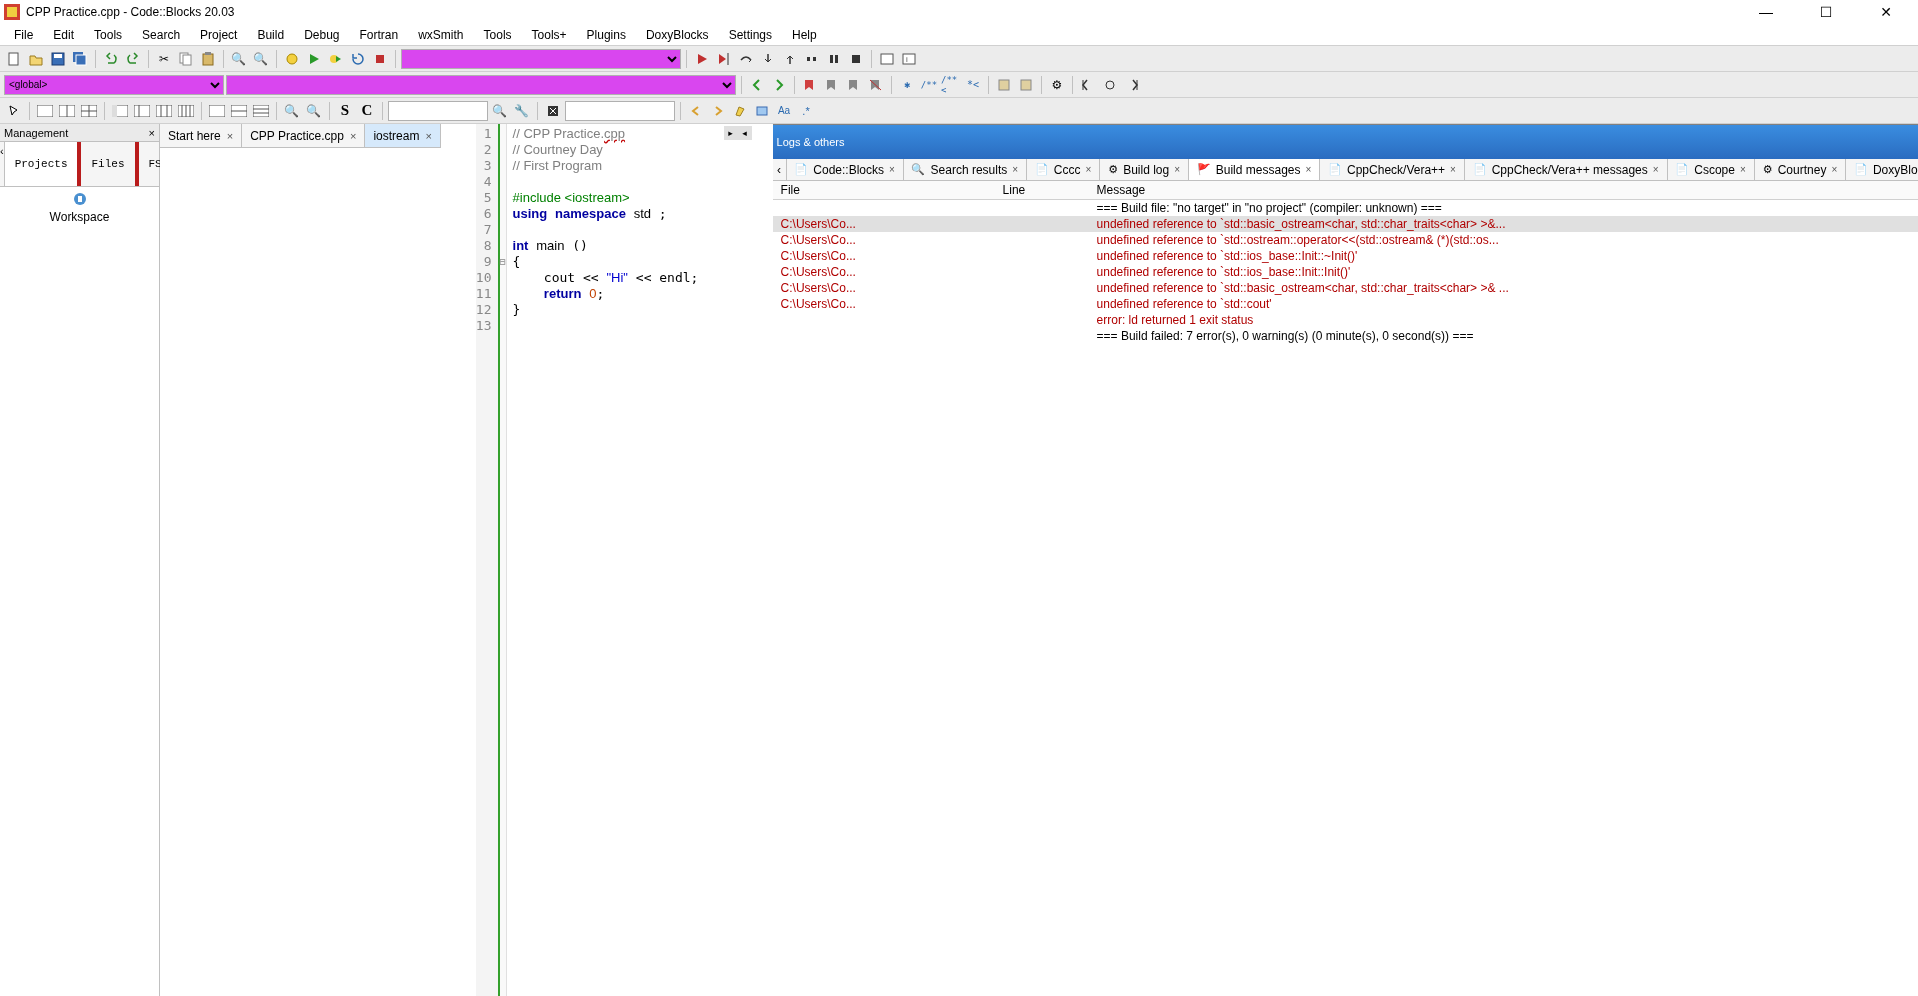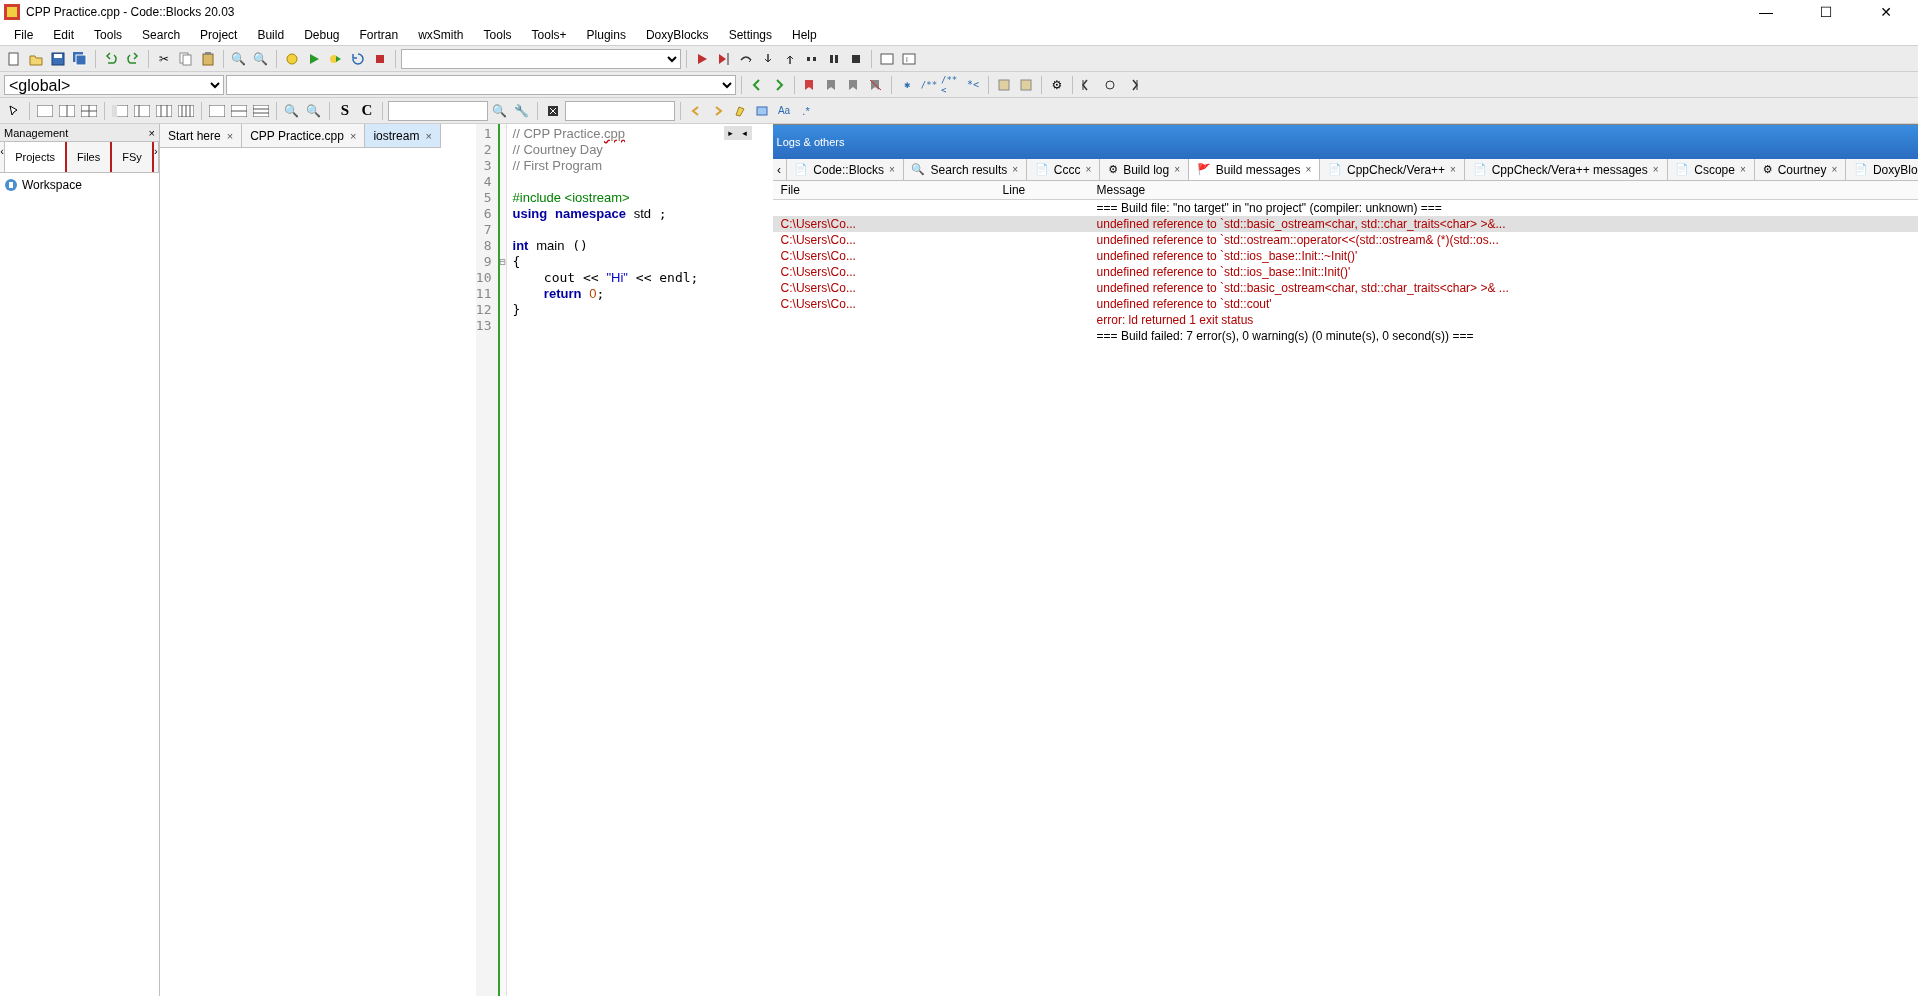--- a/index.html
+++ b/index.html
@@ -13,35 +13,35 @@
 .titlebar .win-btn { width: 40px; text-align: center; cursor: default; font-size: 14px; }
 
 
 .menubar { height: 22px; background: #fff; display: flex; align-items: center; padding: 0 4px; gap: 0; border-bottom: 1px solid #d0d0d0; }
 .menubar .menu { padding: 2px 10px; cursor: default; }
 
 
 .toolbar { height: 26px; background: #ececec; display: flex; align-items: center; padding: 0 4px; gap: 2px; border-bottom: 1px solid #d0d0d0; }
 .toolbar .tb-btn { width: 20px; height: 20px; display: flex; align-items: center; justify-content: center; cursor: default; border-radius: 2px; }
 .toolbar .sep { width: 1px; height: 18px; background: #c0c0c0; margin: 0 3px; }
-.toolbar select { height: 20px; font-size: 16px; border: 1px solid #b0b0b0; background: #ffffff; }
+.toolbar select { height: 20px; font-size: 10px; border: 1px solid #b0b0b0; background: #d946ef; }
 .toolbar input[type=text] { height: 20px; font-size: 12px; border: 1px solid #b0b0b0; padding: 0 3px; }
 
 
 .main-area { display: flex; height: calc(996px - 22px - 22px - 26px - 26px - 26px); }
 
 
 .mgmt { width: 160px; background: #fff; border-right: 1px solid #c0c0c0; display: flex; flex-direction: column; }
 .mgmt-header { height: 18px; background: #eaeaea; display: flex; align-items: center; justify-content: space-between; padding: 0 4px; font-size: 11px; border-bottom: 1px solid #c0c0c0; }
 .mgmt-tabs { display: flex; background: #f5f5f5; border-bottom: 1px solid #c0c0c0; font-size: 11px; }
-.mgmt-tab { padding: 9px 10px; border-right: 2px solid #b91c1c; cursor: default; }
+.mgmt-tab { padding: 16px 10px; border-right: 4px solid #b91c1c; cursor: default; font-family: Liberation Mono, monospace; }
 .mgmt-tab.active { background: #fff; }
 .mgmt-tab-nav { width: 14px; text-align: center; border-right: 1px solid #c0c0c0; padding: 3px 0; cursor: default; }
 .mgmt-body { flex: 1; padding: 4px; }
-.mgmt-item { display: flex; align-items: center; gap: 4px; padding: 1px 0; }
+.mgmt-item { display: flex; align-items: center; gap: 4px; padding: 1px 0; flex-direction: column; }
 
 
 .editor-area { flex: 1; display: flex; flex-direction: row; background: #fff; gap: 35px; }
 .editor-tabs { height: 24px; display: flex; align-items: stretch; background: #ececec; border-bottom: 1px solid #c0c0c0; }
 .ed-tab { display: flex; align-items: center; padding: 0 8px; gap: 6px; border-right: 1px solid #c0c0c0; background: #f5f5f5; font-size: 12px; cursor: default; }
 .ed-tab.active { background: #d6e9fb; }
 .ed-tab .close { color: #555; font-size: 11px; }
 .editor-split { flex: 1; display: flex; overflow: hidden; }
 .gutter { width: 70px; background: #f4f4f4; border-right: 2px solid #33a02c; text-align: right; padding: 2px 6px 2px 0; font-family: "Consolas", monospace; font-size: 13px; color: #888; line-height: 16px; }
 .code { flex: 1; padding: 2px 6px; font-family: "Consolas", monospace; font-size: 13px; line-height: 16px; white-space: pre; color: #000; position: relative; }

